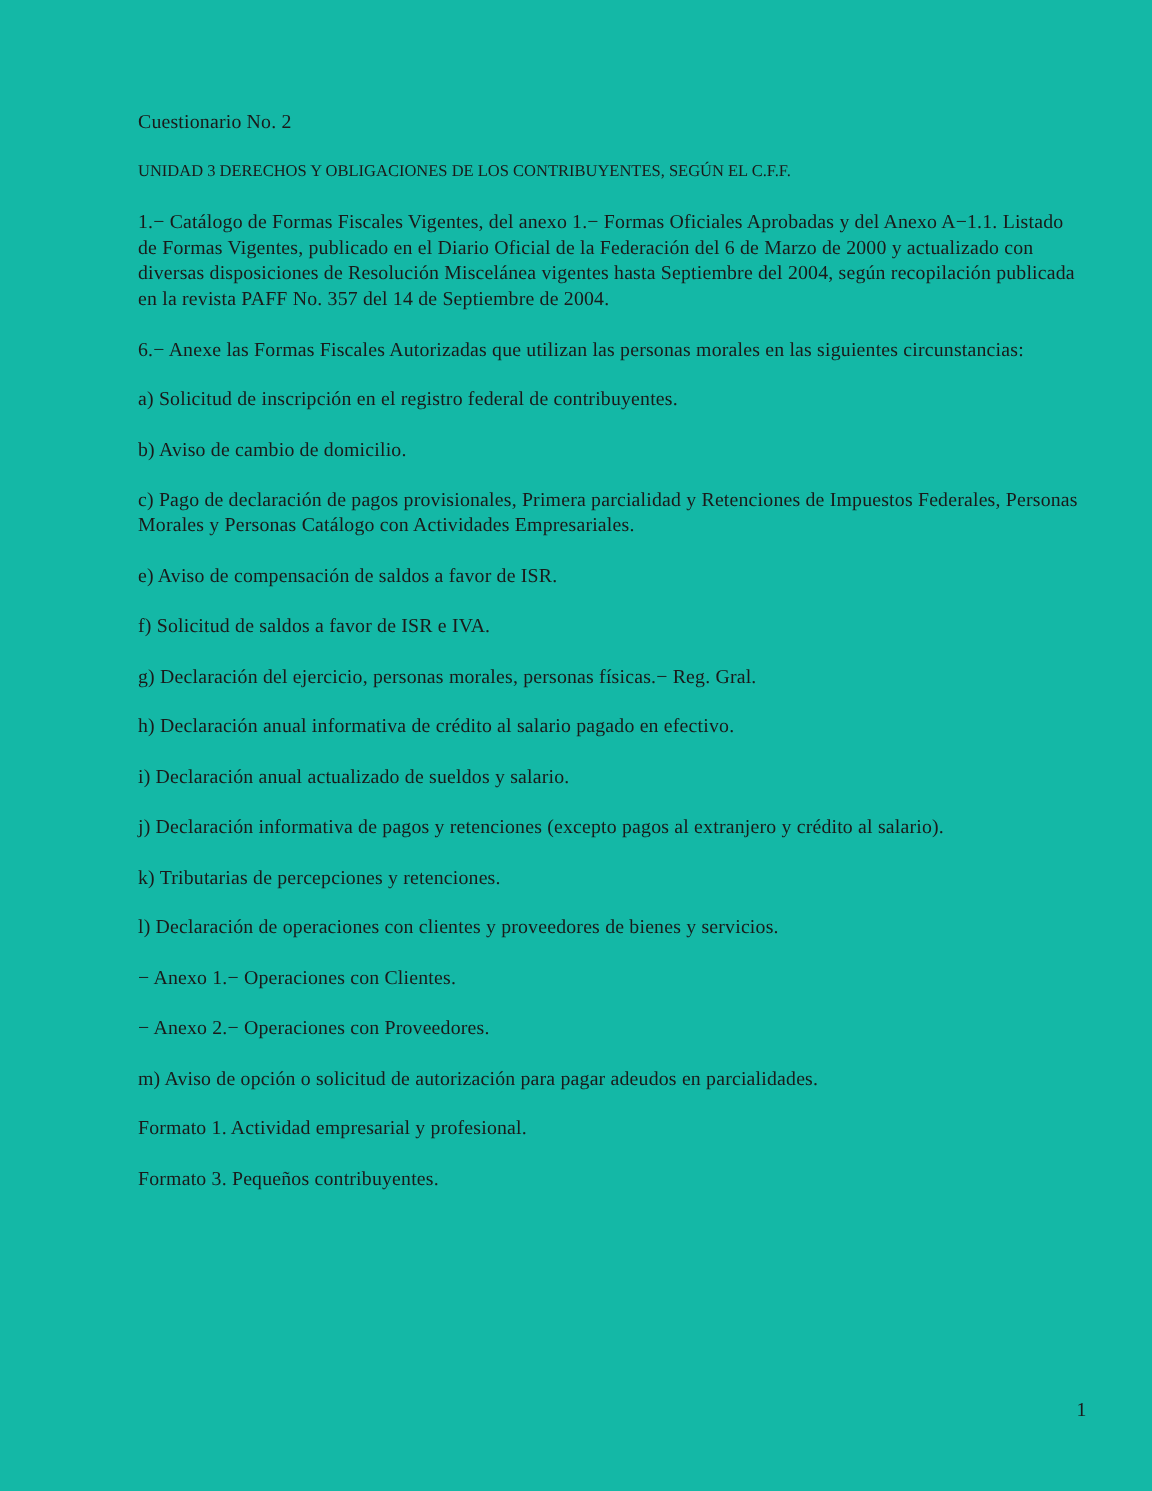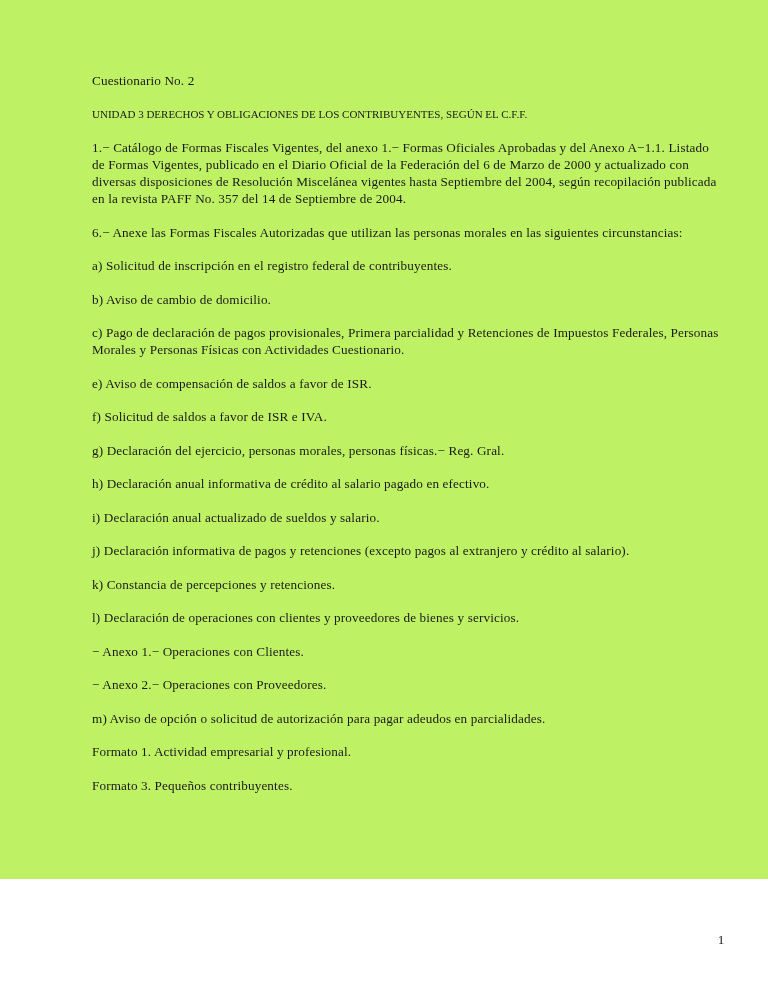--- a/index.html
+++ b/index.html
@@ -13,22 +13,22 @@
     position: relative;
     font-family: "Liberation Serif", "DejaVu Serif", serif;
     color: #1a1a1a;
     overflow: hidden;
   }
   .page {
     position: absolute;
     left: 0;
     top: 0;
     width: 768px;
-    height: 879px;
-    background: #bef264;
+    height: 994px;
+    background: #14b8a6;
   }
   .content {
     position: absolute;
     left: 92px;
     top: 72px;
     width: 628px;
   }
   .para {
     font-size: 13.2px;
     line-height: 17px;
@@ -67,36 +67,36 @@
     <p class="title">UNIDAD 3 DERECHOS Y OBLIGACIONES DE LOS CONTRIBUYENTES, SEGÚN EL C.F.F.</p>
 
     <p class="para">1.− Catálogo de Formas Fiscales Vigentes, del anexo 1.− Formas Oficiales Aprobadas y del Anexo A−1.1. Listado de Formas Vigentes, publicado en el Diario Oficial de la Federación del 6 de Marzo de 2000 y actualizado con diversas disposiciones de Resolución Miscelánea vigentes hasta Septiembre del 2004, según recopilación publicada en la revista PAFF No. 357 del 14 de Septiembre de 2004.</p>
 
     <p class="para">6.− Anexe las Formas Fiscales Autorizadas que utilizan las personas morales en las siguientes circunstancias:</p>
 
     <p class="para">a) Solicitud de inscripción en el registro federal de contribuyentes.</p>
 
     <p class="para">b) Aviso de cambio de domicilio.</p>
 
-    <p class="para">c) Pago de declaración de pagos provisionales, Primera parcialidad y Retenciones de Impuestos Federales, Personas Morales y Personas Físicas con Actividades Cuestionario.</p>
+    <p class="para">c) Pago de declaración de pagos provisionales, Primera parcialidad y Retenciones de Impuestos Federales, Personas Morales y Personas Catálogo con Actividades Empresariales.</p>
 
 
     <p class="para">e) Aviso de compensación de saldos a favor de ISR.</p>
 
     <p class="para">f) Solicitud de saldos a favor de ISR e IVA.</p>
 
     <p class="para">g) Declaración del ejercicio, personas morales, personas físicas.− Reg. Gral.</p>
 
     <p class="para">h) Declaración anual informativa de crédito al salario pagado en efectivo.</p>
 
     <p class="para">i) Declaración anual actualizado de sueldos y salario.</p>
 
     <p class="para">j) Declaración informativa de pagos y retenciones (excepto pagos al extranjero y crédito al salario).</p>
 
-    <p class="para">k) Constancia de percepciones y retenciones.</p>
+    <p class="para">k) Tributarias de percepciones y retenciones.</p>
 
     <p class="para">l) Declaración de operaciones con clientes y proveedores de bienes y servicios.</p>
 
     <p class="para">− Anexo 1.− Operaciones con Clientes.</p>
 
     <p class="para">− Anexo 2.− Operaciones con Proveedores.</p>
 
     <p class="para">m) Aviso de opción o solicitud de autorización para pagar adeudos en parcialidades.</p>
 
 

